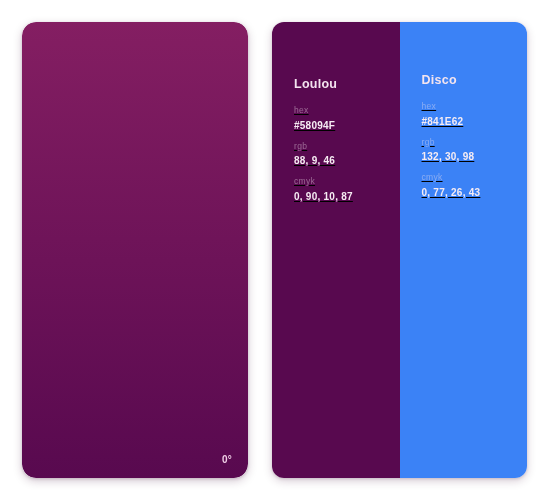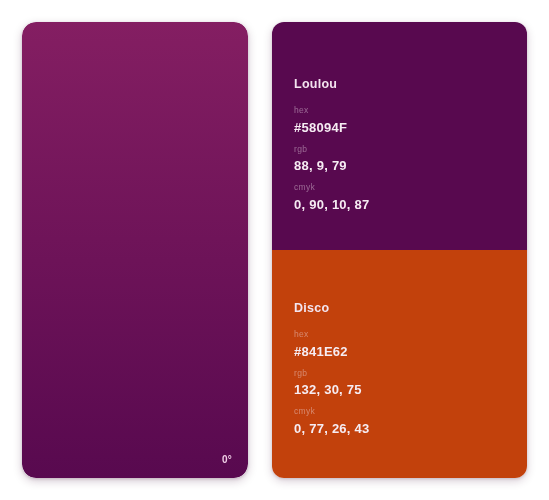--- a/index.html
+++ b/index.html
@@ -53,21 +53,21 @@
   
   .swatch-card {
     position: absolute;
     left: 272px;
     top: 22px;
     width: 255px;
     height: 456px;
     border-radius: 12px;
     overflow: hidden;
     display: flex;
-    flex-direction: column;
+    flex-direction: row;
     box-shadow: 0 3px 10px rgba(60, 10, 50, 0.20),
                 0 1px 3px rgba(60, 10, 50, 0.16);
   }
   .swatch {
     position: relative;
     flex: 1 1 50%;
     padding: 0 22px;
     box-sizing: border-box;
   }
 
@@ -79,33 +79,34 @@
     letter-spacing: 0.25px;
     color: #f3e4ef;
     line-height: 1;
   }
   .fields {
     position: absolute;
     left: 22px;
   }
   .field {
     margin-bottom: 11px;
+    text-decoration: underline;
   }
   .field:last-child { margin-bottom: 0; }
 
   .field-label {
     font-size: 8.5px;
     font-weight: 400;
     letter-spacing: 0.3px;
     color: rgba(243, 228, 239, 0.42);
     line-height: 1;
     margin-bottom: 6px;
   }
   .field-value {
-    font-size: 13px;
+    font-size: 10px;
     font-weight: 700;
     letter-spacing: 0.25px;
     color: #f6ecf3;
     line-height: 1;
   }
 
   
   .swatch-top .swatch-name { top: 56px; }
   .swatch-top .fields      { top: 84px; }
   .swatch-bottom .swatch-name { top: 52px; }
@@ -125,39 +126,39 @@
 
     <div class="swatch swatch-top" style="background-color: rgb(88, 9, 79);">
       <div class="swatch-name">Loulou</div>
       <div class="fields">
         <div class="field">
           <div class="field-label">hex</div>
           <div class="field-value">#58094F</div>
         </div>
         <div class="field">
           <div class="field-label">rgb</div>
-          <div class="field-value">88, 9, 79</div>
+          <div class="field-value">88, 9, 46</div>
         </div>
         <div class="field">
           <div class="field-label">cmyk</div>
           <div class="field-value">0, 90, 10, 87</div>
         </div>
       </div>
     </div>
 
-    <div class="swatch swatch-bottom" style="background-color: #c2410c;">
+    <div class="swatch swatch-bottom" style="background-color: #3b82f6;">
       <div class="swatch-name">Disco</div>
       <div class="fields">
         <div class="field">
           <div class="field-label">hex</div>
           <div class="field-value">#841E62</div>
         </div>
         <div class="field">
           <div class="field-label">rgb</div>
-          <div class="field-value">132, 30, 75</div>
+          <div class="field-value">132, 30, 98</div>
         </div>
         <div class="field">
           <div class="field-label">cmyk</div>
           <div class="field-value">0, 77, 26, 43</div>
         </div>
       </div>
     </div>
 
   </div>
 </div>

